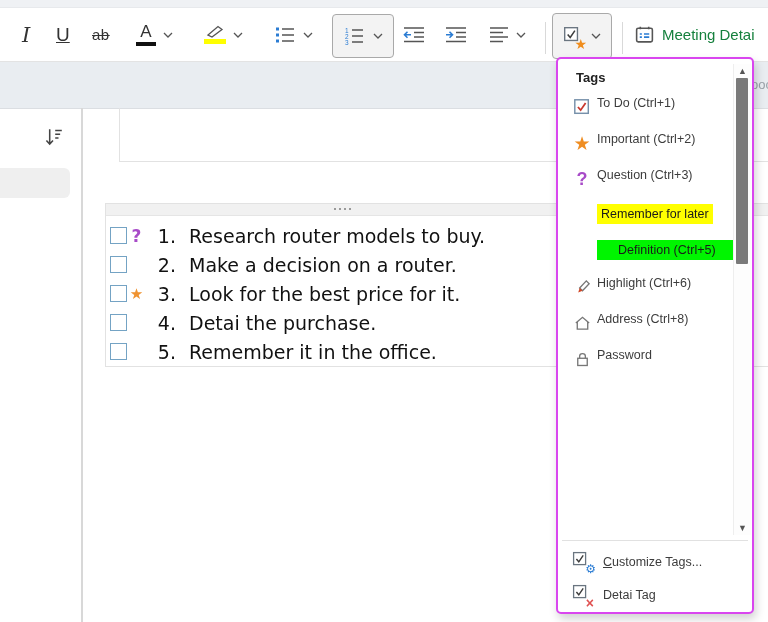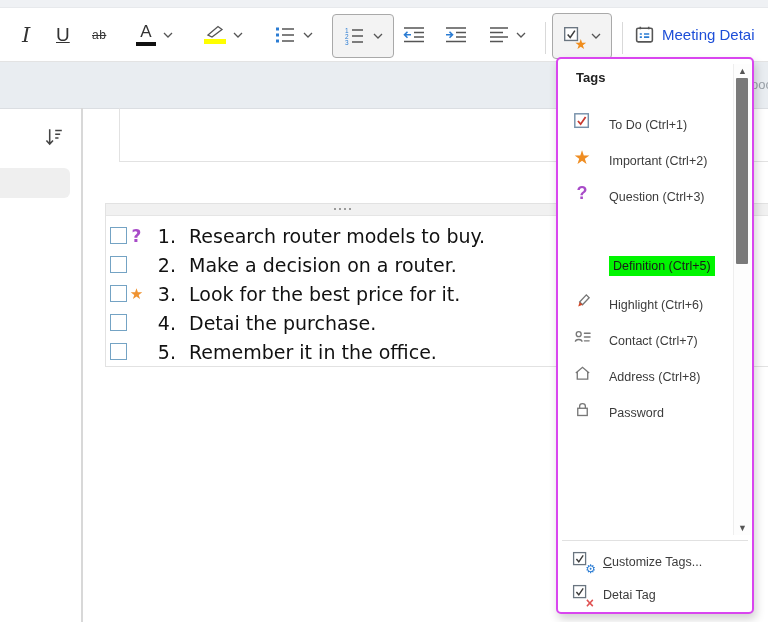--- a/index.html
+++ b/index.html
@@ -6,30 +6,30 @@
   body{width:768px;height:622px;overflow:hidden;background:#fff;
        font-family:"Liberation Sans",sans-serif;position:relative;}
   #screen{position:absolute;inset:0;width:768px;height:622px;overflow:hidden;}
 
   
   .top-strip{position:absolute;left:0;top:0;width:768px;height:7px;background:#eff1f4;border-bottom:1px solid #e7e9ec;}
   .toolbar{position:absolute;left:0;top:8px;width:768px;height:53px;background:#fff;border-bottom:1px solid #e3e3e3;}
   .tbi{position:absolute;top:0;height:53px;display:flex;align-items:center;gap:7px;color:#333;cursor:default;}
   .glyph-italic{font-family:"DejaVu Serif",serif;font-style:italic;font-size:21px;}
   .glyph-underline{font-size:19px;text-decoration:underline;}
-  .glyph-strike{font-size:12px;text-decoration:line-through;letter-spacing:.5px;}
+  .glyph-strike{font-size:15px;text-decoration:line-through;letter-spacing:.5px;}
   .fontcolor{display:flex;flex-direction:column;align-items:center;line-height:1;}
   .fontcolor .ltr{font-size:17px;}
   .fontcolor .bar{width:20px;height:4px;background:#111;margin-top:2px;}
   .hlt{display:flex;flex-direction:column;align-items:center;line-height:1;}
   .hlt .bar{width:22px;height:5px;background:#ffff00;margin-top:1px;}
   .sep{position:absolute;top:14px;width:1px;height:32px;background:#d9d9d9;}
   .pressed{position:absolute;background:#f3f3f3;border:1px solid #a9a9a9;border-radius:4px;
            display:flex;align-items:center;justify-content:center;gap:8px;}
-  .mdl{font-size:15px;color:#1d4ed8;white-space:nowrap;}
+  .mdl{font-size:15px;color:#15803d;white-space:nowrap;}
 
   
   .band{position:absolute;left:0;top:62px;width:768px;height:46px;background:#e9edf1;border-bottom:1px solid #dbdee2;}
   .band .clip-text{position:absolute;left:751px;top:15px;font-size:13px;color:#9aa1a8;white-space:nowrap;}
 
   
   .v-divider{position:absolute;left:81px;top:108px;width:2px;height:514px;background:#d8d8d8;}
   .page-pill{position:absolute;left:-14px;top:168px;width:84px;height:30px;background:#efefef;border-radius:6px;}
   .sort-ic{position:absolute;left:42px;top:126px;}
 
@@ -47,25 +47,25 @@
   .tagslot.q{color:#a84bc8;font-size:17px;font-weight:600;}
   .tagslot.s{color:#ef9331;font-size:15px;}
   .num{width:30px;text-align:right;font-size:19px;color:#111;margin-right:13px;flex:0 0 auto;}
   .txt{font-size:19px;color:#111;white-space:nowrap;}
 
   
   .dropdown{position:absolute;left:556px;top:57px;width:194px;height:553px;background:#fff;
             border:2px solid #d946ef;border-radius:5px;box-shadow:2px 5px 10px rgba(0,0,0,.18);z-index:10;}
   .dd-title{position:absolute;left:18px;top:11px;font-size:13px;font-weight:bold;color:#222;}
   .dd-items{position:absolute;left:0;top:37px;width:176px;}
-  .dd-row{height:36px;display:flex;align-items:flex-end;gap:16px;padding-left:13px;}
+  .dd-row{height:36px;display:flex;align-items:flex-start;gap:4px;padding-left:13px;}
   .dd-ic{width:22px;height:22px;display:flex;align-items:center;justify-content:center;flex:0 0 auto;position:relative;}
   .dd-lbl{font-size:12.5px;color:#3c3c3c;white-space:nowrap;}
   .hl-yellow{background:#ffff00;color:#1a1a1a;padding:3px 4px;}
-  .hl-green{background:#00f500;color:#1a1a1a;padding:3px 4px;}
+  .hl-green{background:#00f500;color:#1a1a1a;padding:3px 21px;}
   .star-glyph{color:#ef8d22;font-size:19px;line-height:1;}
   .q-glyph{color:#a84bc8;font-size:18px;font-weight:600;line-height:1;}
 
   .dd-scroll{position:absolute;top:5px;right:1px;width:17px;height:471px;background:#fdfdfd;border-left:1px solid #eee;}
   .sc-arrow{position:absolute;left:0;width:17px;height:14px;display:flex;align-items:center;justify-content:center;
             font-size:9px;color:#555;}
   .sc-thumb{position:absolute;left:2px;top:14px;width:12px;height:186px;background:#7a7a7a;border-radius:1px;}
 
   .dd-sep{position:absolute;left:4px;right:4px;top:481px;height:1px;background:#e1e1e1;}
   .dd-footer{position:absolute;left:0;top:486px;width:100%;}
@@ -275,43 +275,34 @@
         <span class="dd-lbl">Important (Ctrl+2)</span>
       </div>
       <div class="dd-row">
         <span class="dd-ic">
             <span class="q-glyph">?</span>
           </span>
         <span class="dd-lbl">Question (Ctrl+3)</span>
       </div>
       <div class="dd-row">
         <span class="dd-ic"></span>
+        <span class="dd-lbl hl-yellow">Remember for later</span>
       </div>
       <div class="dd-row">
         <span class="dd-ic"></span>
         <span class="dd-lbl hl-green">Definition (Ctrl+5)</span>
       </div>
       <div class="dd-row">
         <span class="dd-ic">
           <svg width="19" height="19" viewBox="0 0 20 20">
             <path d="M7 10.5 L14 3 L17 6 L10 13.5 Z" fill="none" stroke="#777" stroke-width="1.4"></path>
             <path d="M7 10.5 L10 13.5 L5.5 15.2 Z" fill="#d24726"></path>
           </svg>
         </span>
         <span class="dd-lbl">Highlight (Ctrl+6)</span>
-      </div>
-      <div class="dd-row">
-        <span class="dd-ic">
-          <svg width="19" height="19" viewBox="0 0 20 20" fill="none" stroke="#777" stroke-width="1.4">
-            <circle cx="6" cy="6.5" r="2.6"></circle>
-              <path d="M2.5 14.5 C2.5 11.3 9.5 11.3 9.5 14.5"></path>
-            <path d="M12 5.5 H18 M12 9.5 H18 M12 13.5 H17" stroke-linecap="round"></path>
-          </svg>
-        </span>
-        <span class="dd-lbl">Contact (Ctrl+7)</span>
       </div>
       <div class="dd-row">
         <span class="dd-ic">
           <svg width="19" height="19" viewBox="0 0 20 20" fill="none" stroke="#777" stroke-width="1.4">
             <path d="M3 9.5 L10 3.5 L17 9.5"></path>
               <path d="M4.5 8.3 V16 H15.5 V8.3"></path>
           </svg>
         </span>
         <span class="dd-lbl">Address (Ctrl+8)</span>
       </div>

